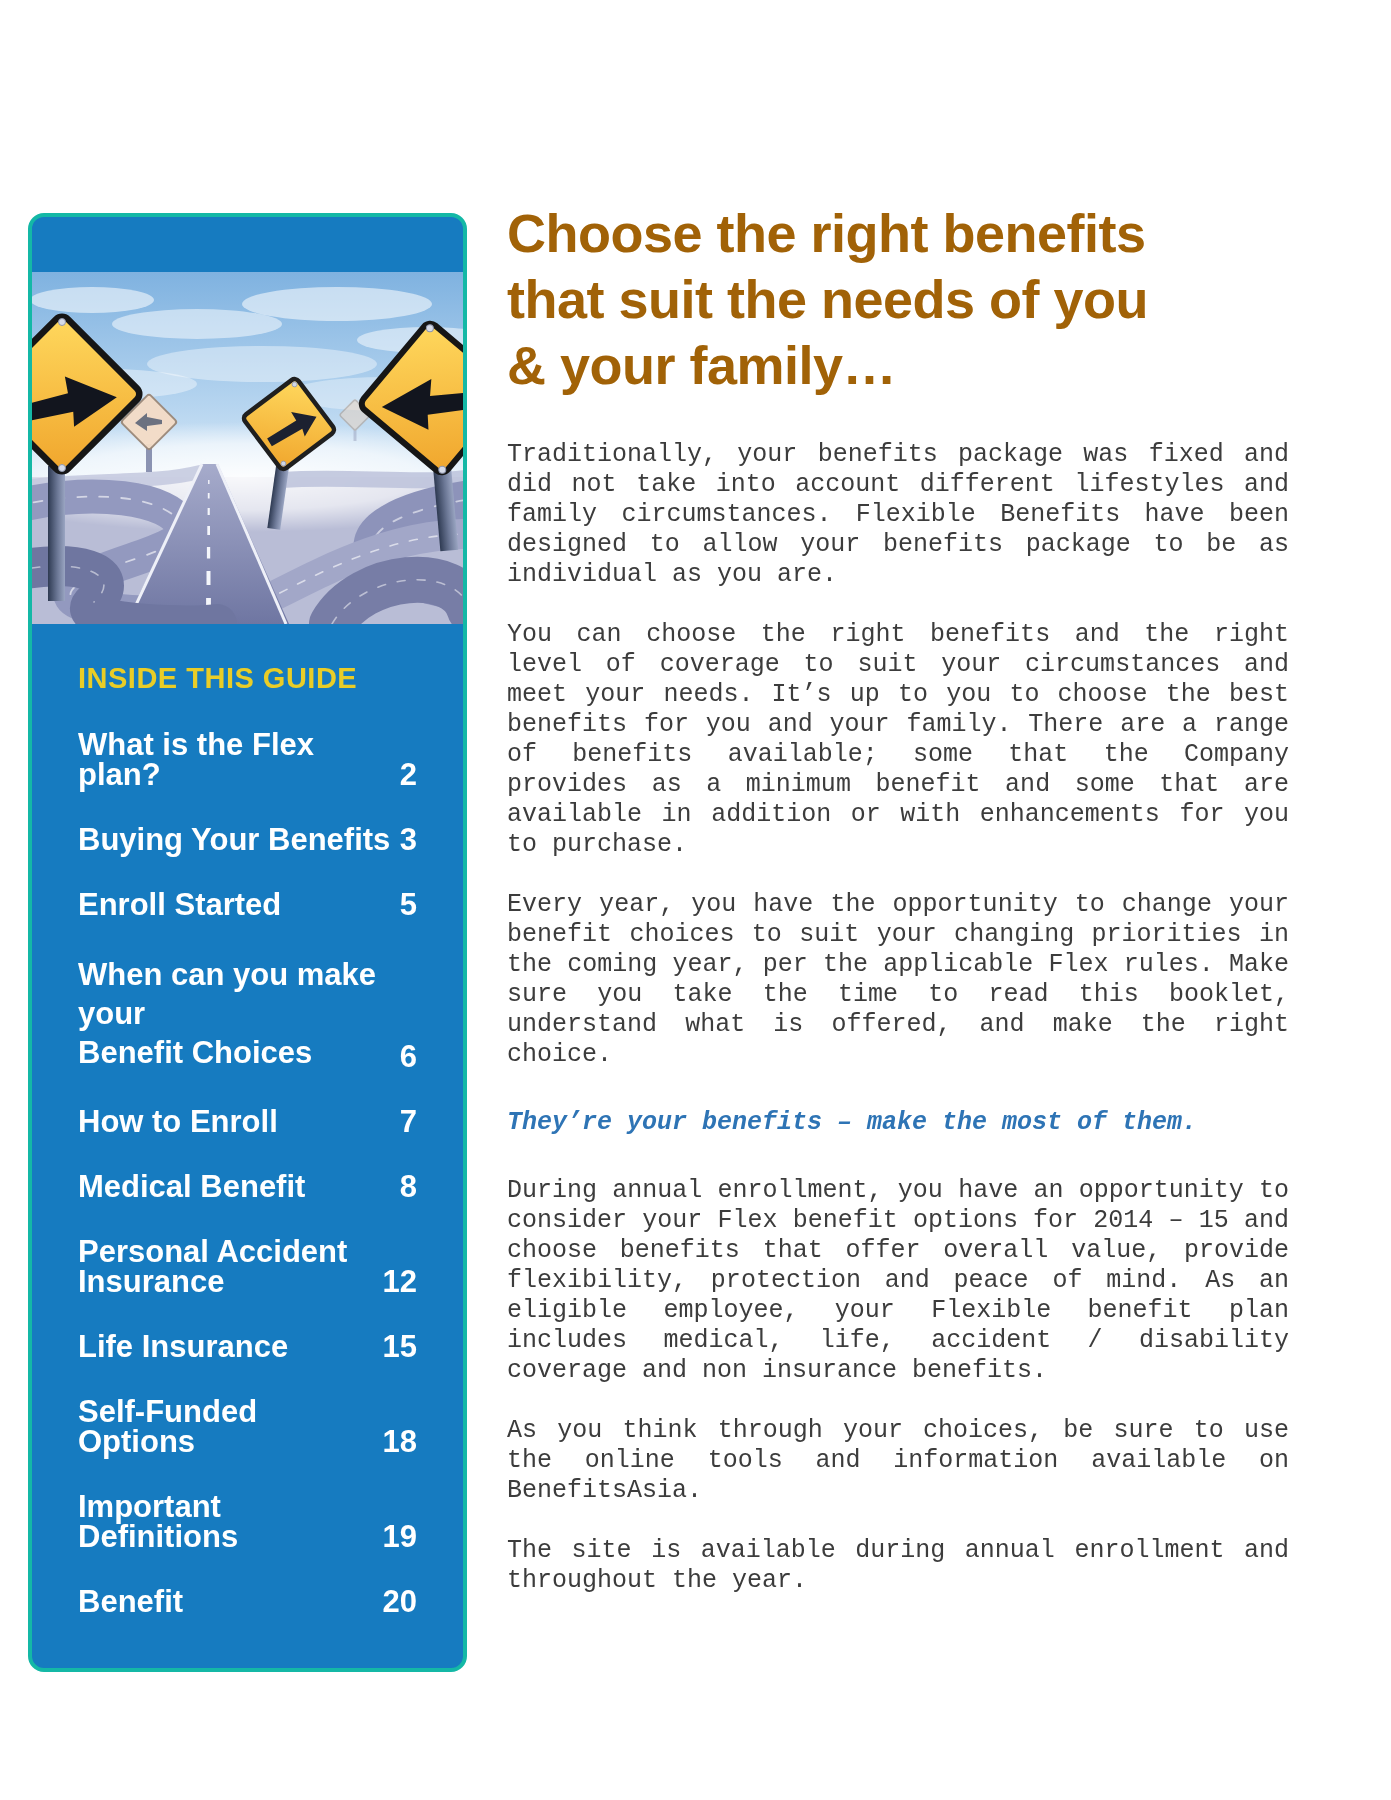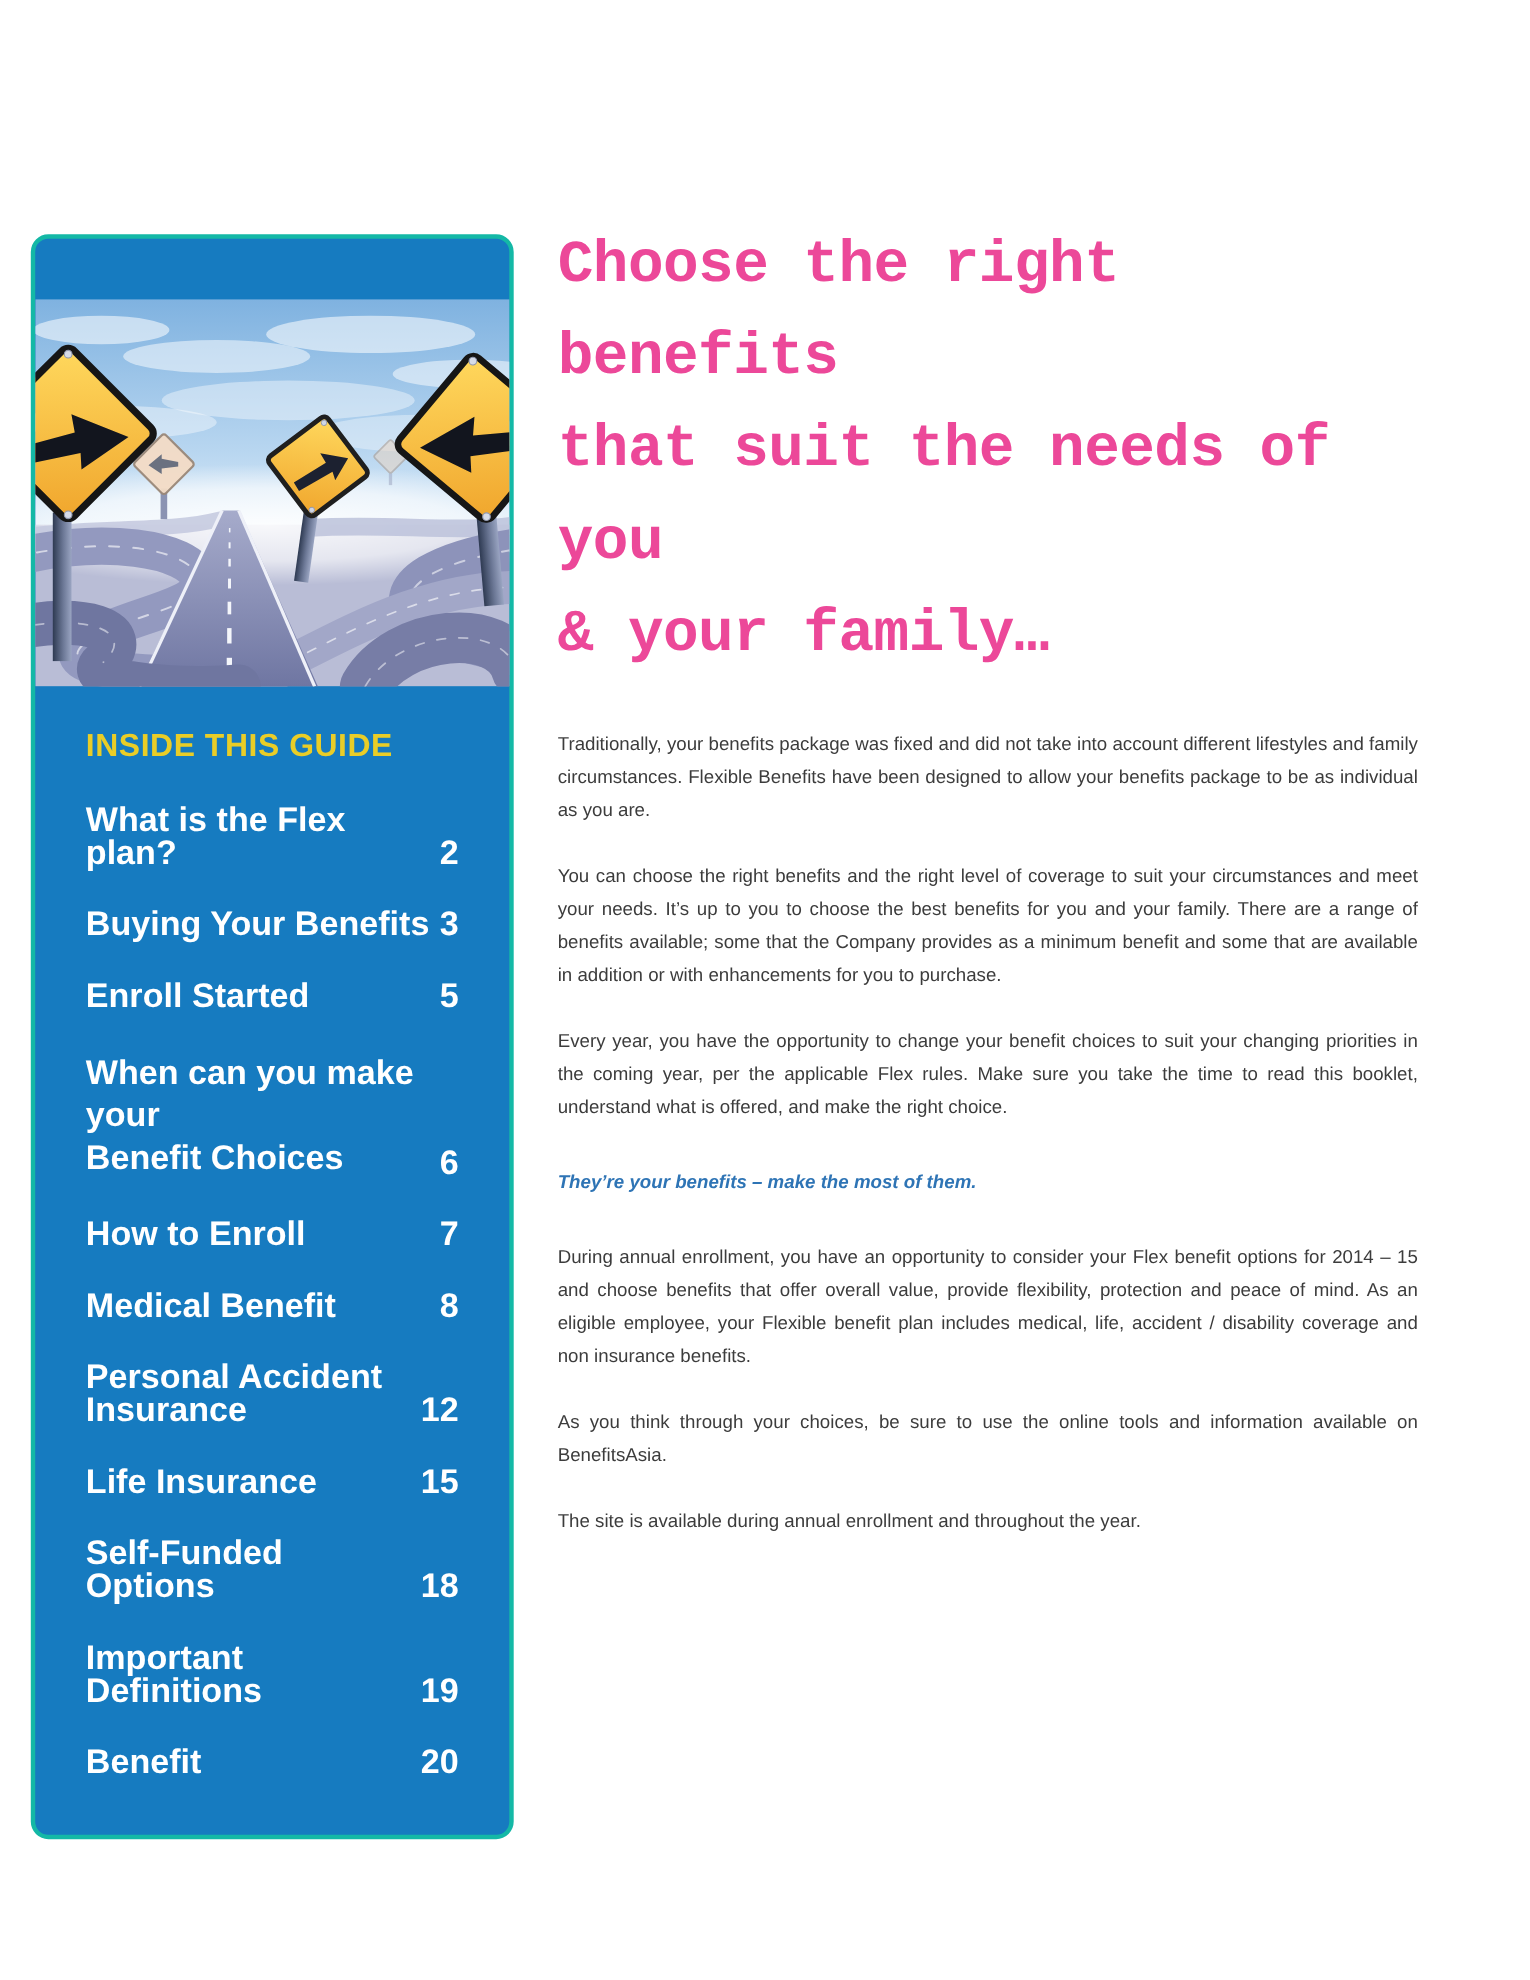--- a/index.html
+++ b/index.html
@@ -28,26 +28,27 @@
     display:flex;justify-content:space-between;align-items:flex-end;
     color:#ffffff;font-weight:bold;font-size:31px;line-height:30px;
     margin:0 0 35px 0;
   }
   .toc-row .toc-label{white-space:pre-line;}
   .toc-row.two-line .toc-label{line-height:39px;}
   .toc-page{text-align:right;}
   
   .content{position:absolute;left:507px;top:200px;width:782px;}
   .content h1{
-    margin:0 0 42px 0;font-size:54px;line-height:84px;font-weight:bold;
-    color:#ec4899;white-space:pre-line;letter-spacing:-.5px;font-family:Liberation Mono, monospace;
+    margin:0 0 42px 0;font-size:54px;line-height:66px;font-weight:bold;
+    color:#a16207;white-space:pre-line;letter-spacing:-.5px;
   }
   .content p{
-    margin:0 0 30px 0;font-size:17px;line-height:30px;color:#3c3c3c;
+    margin:0 0 30px 0;font-size:25px;line-height:30px;color:#3c3c3c;
     text-align:justify;
+    font-family:Liberation Mono, monospace;
   }
   .content p.callout{
     margin:38px 0 38px 0;color:#2e74b5;font-weight:bold;font-style:italic;
     text-align:left;
   }
 </style>
 </head>
 <body>
 
 <div class="page">

